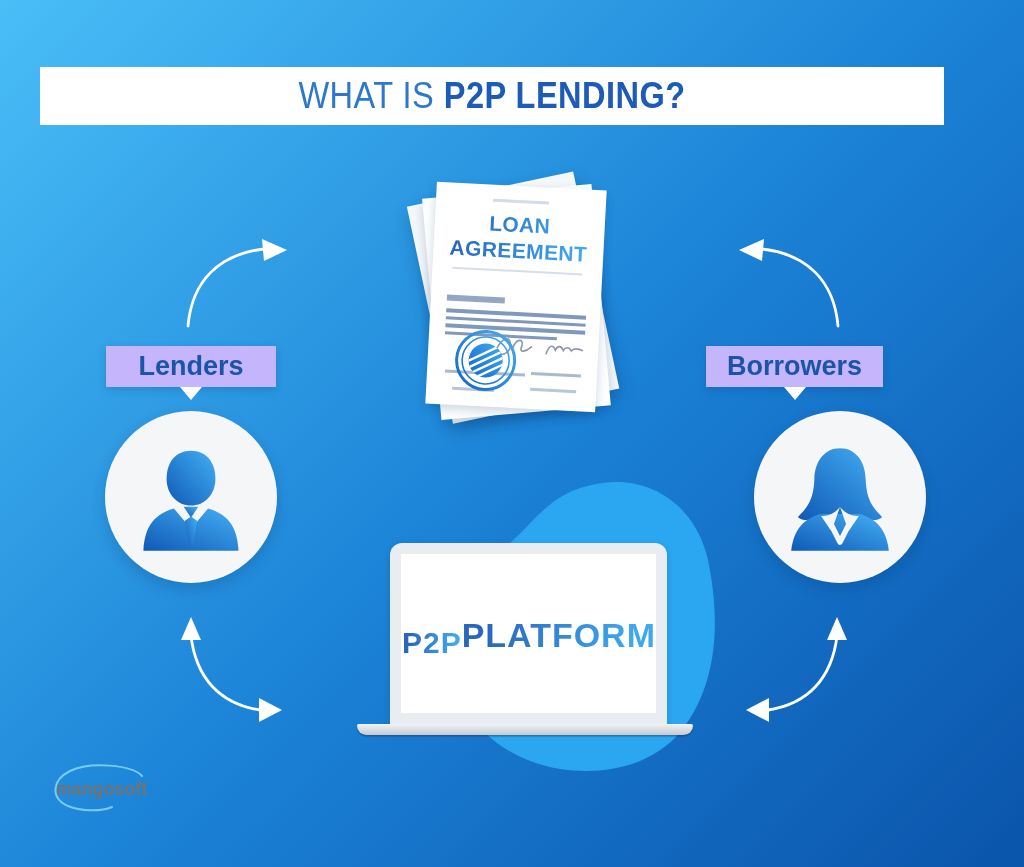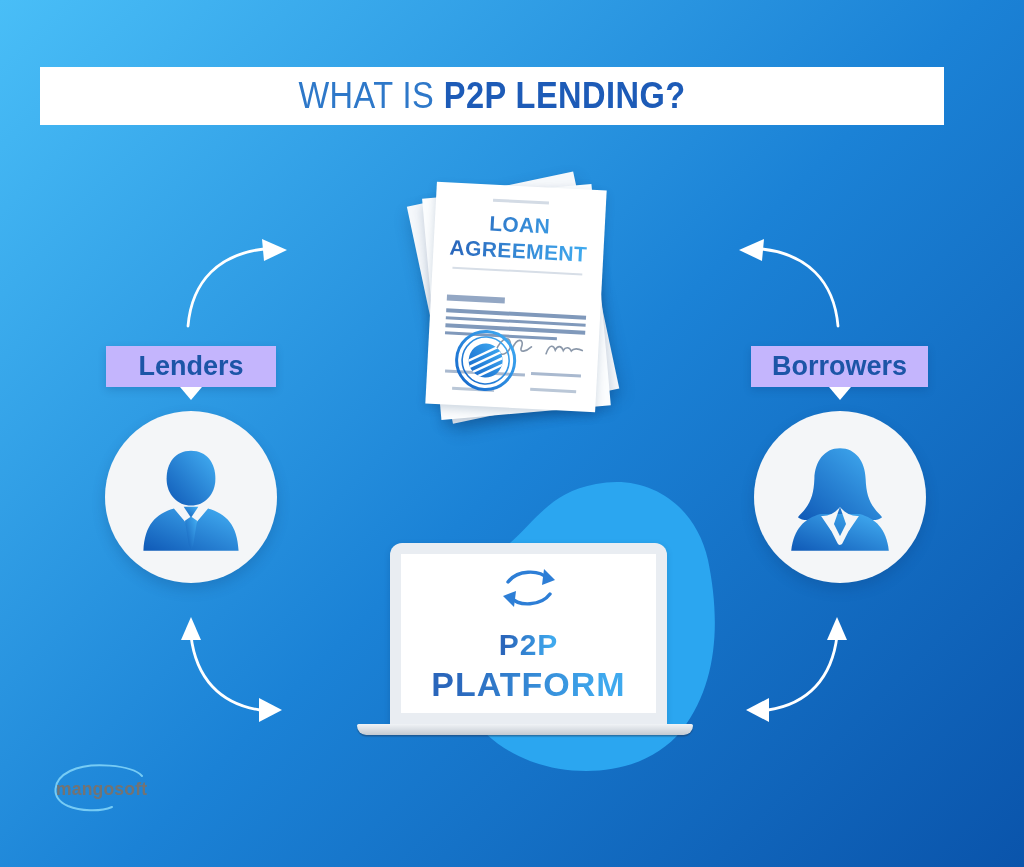--- a/index.html
+++ b/index.html
@@ -60,41 +60,41 @@
     display:flex; align-items:center; justify-content:center;
     font-size:27px; font-weight:700; color:#1c55a7;
     box-shadow:0 3px 8px rgba(8,45,95,.18);
   }
   .bubble::after {
     content:""; position:absolute; left:50%; bottom:-13px; transform:translateX(-50%);
     border-left:11px solid transparent; border-right:11px solid transparent;
     border-top:13px solid #ffffff;
   }
   .bubble-lenders { left:106px; top:346px; width:170px; }
-  .bubble-borrowers { left:751px; top:346px; width:177px; }
+  .bubble-borrowers { left:706px; top:346px; width:177px; }
 
   
   .avatar-circle {
     position:absolute; width:172px; height:172px; border-radius:50%;
     background:#f4f6f8; box-shadow:0 6px 14px rgba(8,45,95,.2);
     display:flex; align-items:center; justify-content:center;
   }
   .circle-lenders { left:105px; top:411px; }
   .circle-borrowers { left:754px; top:411px; }
 
   
   .blob { position:absolute; left:438px; top:478px; }
   .laptop-screen {
     position:absolute; left:390px; top:543px; width:277px; height:182px;
     background:#e9edf2; border-radius:12px 12px 0 0;
     box-shadow:0 2px 6px rgba(8,45,95,.18);
   }
   .laptop-display {
     position:absolute; left:11px; top:11px; right:11px; bottom:12px; background:#ffffff;
-    display:flex; flex-direction:column; align-items:center;
+    display:flex; flex-direction:row; align-items:center;
   }
   .laptop-base {
     position:absolute; left:357px; top:724px; width:336px; height:11px;
     background:linear-gradient(#f0f3f6, #c4cad2);
     border-radius:2px 2px 11px 11px;
     box-shadow:0 1.5px 1px rgba(30,50,80,.45);
   }
   .sync-wrap { margin-top:12px; }
   .p2p-line1 { margin-top:18px; font-size:30px; font-weight:700; letter-spacing:1px; }
   .p2p-line2 { margin-top:3px; font-size:34px; font-weight:700; letter-spacing:1px; }

